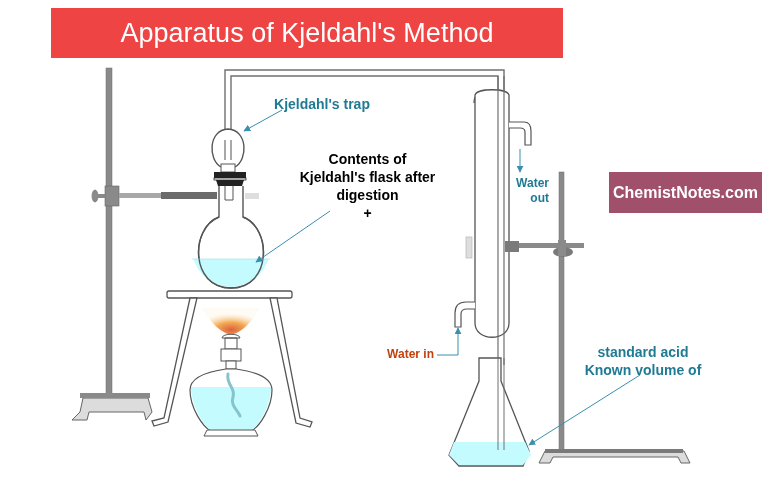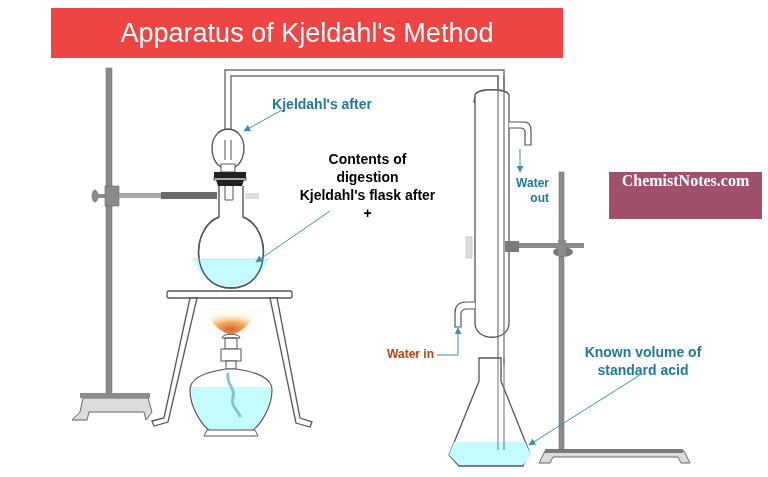--- a/index.html
+++ b/index.html
@@ -3,23 +3,23 @@
 <meta charset="utf-8">
 <style>
   html, body { margin: 0; padding: 0; background: #ffffff; }
   body { width: 768px; height: 477px; position: relative; overflow: hidden; font-family: "Liberation Sans", sans-serif; }
   .banner {
     position: absolute; left: 51px; top: 8px; width: 512px; height: 50px;
     display: flex; align-items: center; justify-content: center;
     color: #ffffff; font-size: 27px; font-family: "Liberation Sans", sans-serif;
   }
   .badge {
-    position: absolute; left: 609px; top: 172px; width: 153px; height: 47px;
-    display: flex; align-items: flex-start; justify-content: center;
-    color: #ffffff; font-weight: bold; font-size: 16px; font-family: Liberation Serif, serif;
+    position: absolute; left: 609px; top: 172px; width: 153px; height: 41px;
+    display: flex; align-items: center; justify-content: center;
+    color: #ffffff; font-weight: bold; font-size: 16px; font-family: Liberation Sans, sans-serif;
   }
   .lbl { position: absolute; font-weight: bold; font-size: 14px; text-align: center; line-height: 18px; font-family: "Liberation Sans", sans-serif; }
   .lbl-sm { position: absolute; font-weight: bold; font-size: 12px; text-align: right; line-height: 15px; font-family: "Liberation Sans", sans-serif; }
   svg.diagram { position: absolute; left: 0; top: 0; }
 </style>
 </head>
 <body>
 
 <div class="banner" style="background: #ef4444;">
   <span>Apparatus of Kjeldahl's Method</span>
@@ -129,35 +129,35 @@
   <g stroke="#3a8fb0" stroke-width="1" fill="none">
     <line x1="282" y1="110" x2="244" y2="131" marker-end="url(#arr)"></line>
     <line x1="330" y1="211" x2="256" y2="262" marker-end="url(#arr)"></line>
     <line x1="520" y1="149" x2="520" y2="172" marker-end="url(#arr)"></line>
     <polyline points="437,355 458,355 458,328" marker-end="url(#arr)"></polyline>
     <line x1="640" y1="375" x2="529" y2="445" marker-end="url(#arr)"></line>
   </g>
 </svg>
 
 <div class="lbl" style="left:262px; top:95px; width:120px; color:#1f7a94;">
-  <span>Kjeldahl's after</span>
+  <span>Kjeldahl's trap</span>
 </div>
 
 <div class="lbl" style="left:280px; top:150px; width:175px; color:#000000;">
   <div>Contents of</div>
+  <div>Kjeldahl's flask after</div>
   <div>digestion</div>
-  <div>Kjeldahl's flask after</div>
   <div>+</div>
 </div>
 
 <div class="lbl-sm" style="left:505px; top:176px; width:44px; color:#1f7a94;">
   <div>Water</div>
   <div>out</div>
 </div>
 
 <div class="lbl-sm" style="left:370px; top:347px; width:64px; color:#c2410c;">
   <span>Water in</span>
 </div>
 
 <div class="lbl" style="left:573px; top:343px; width:140px; color:#1f7a94;">
+  <div>standard acid</div>
   <div>Known volume of</div>
-  <div>standard acid</div>
 </div>
 
 </body></html>

